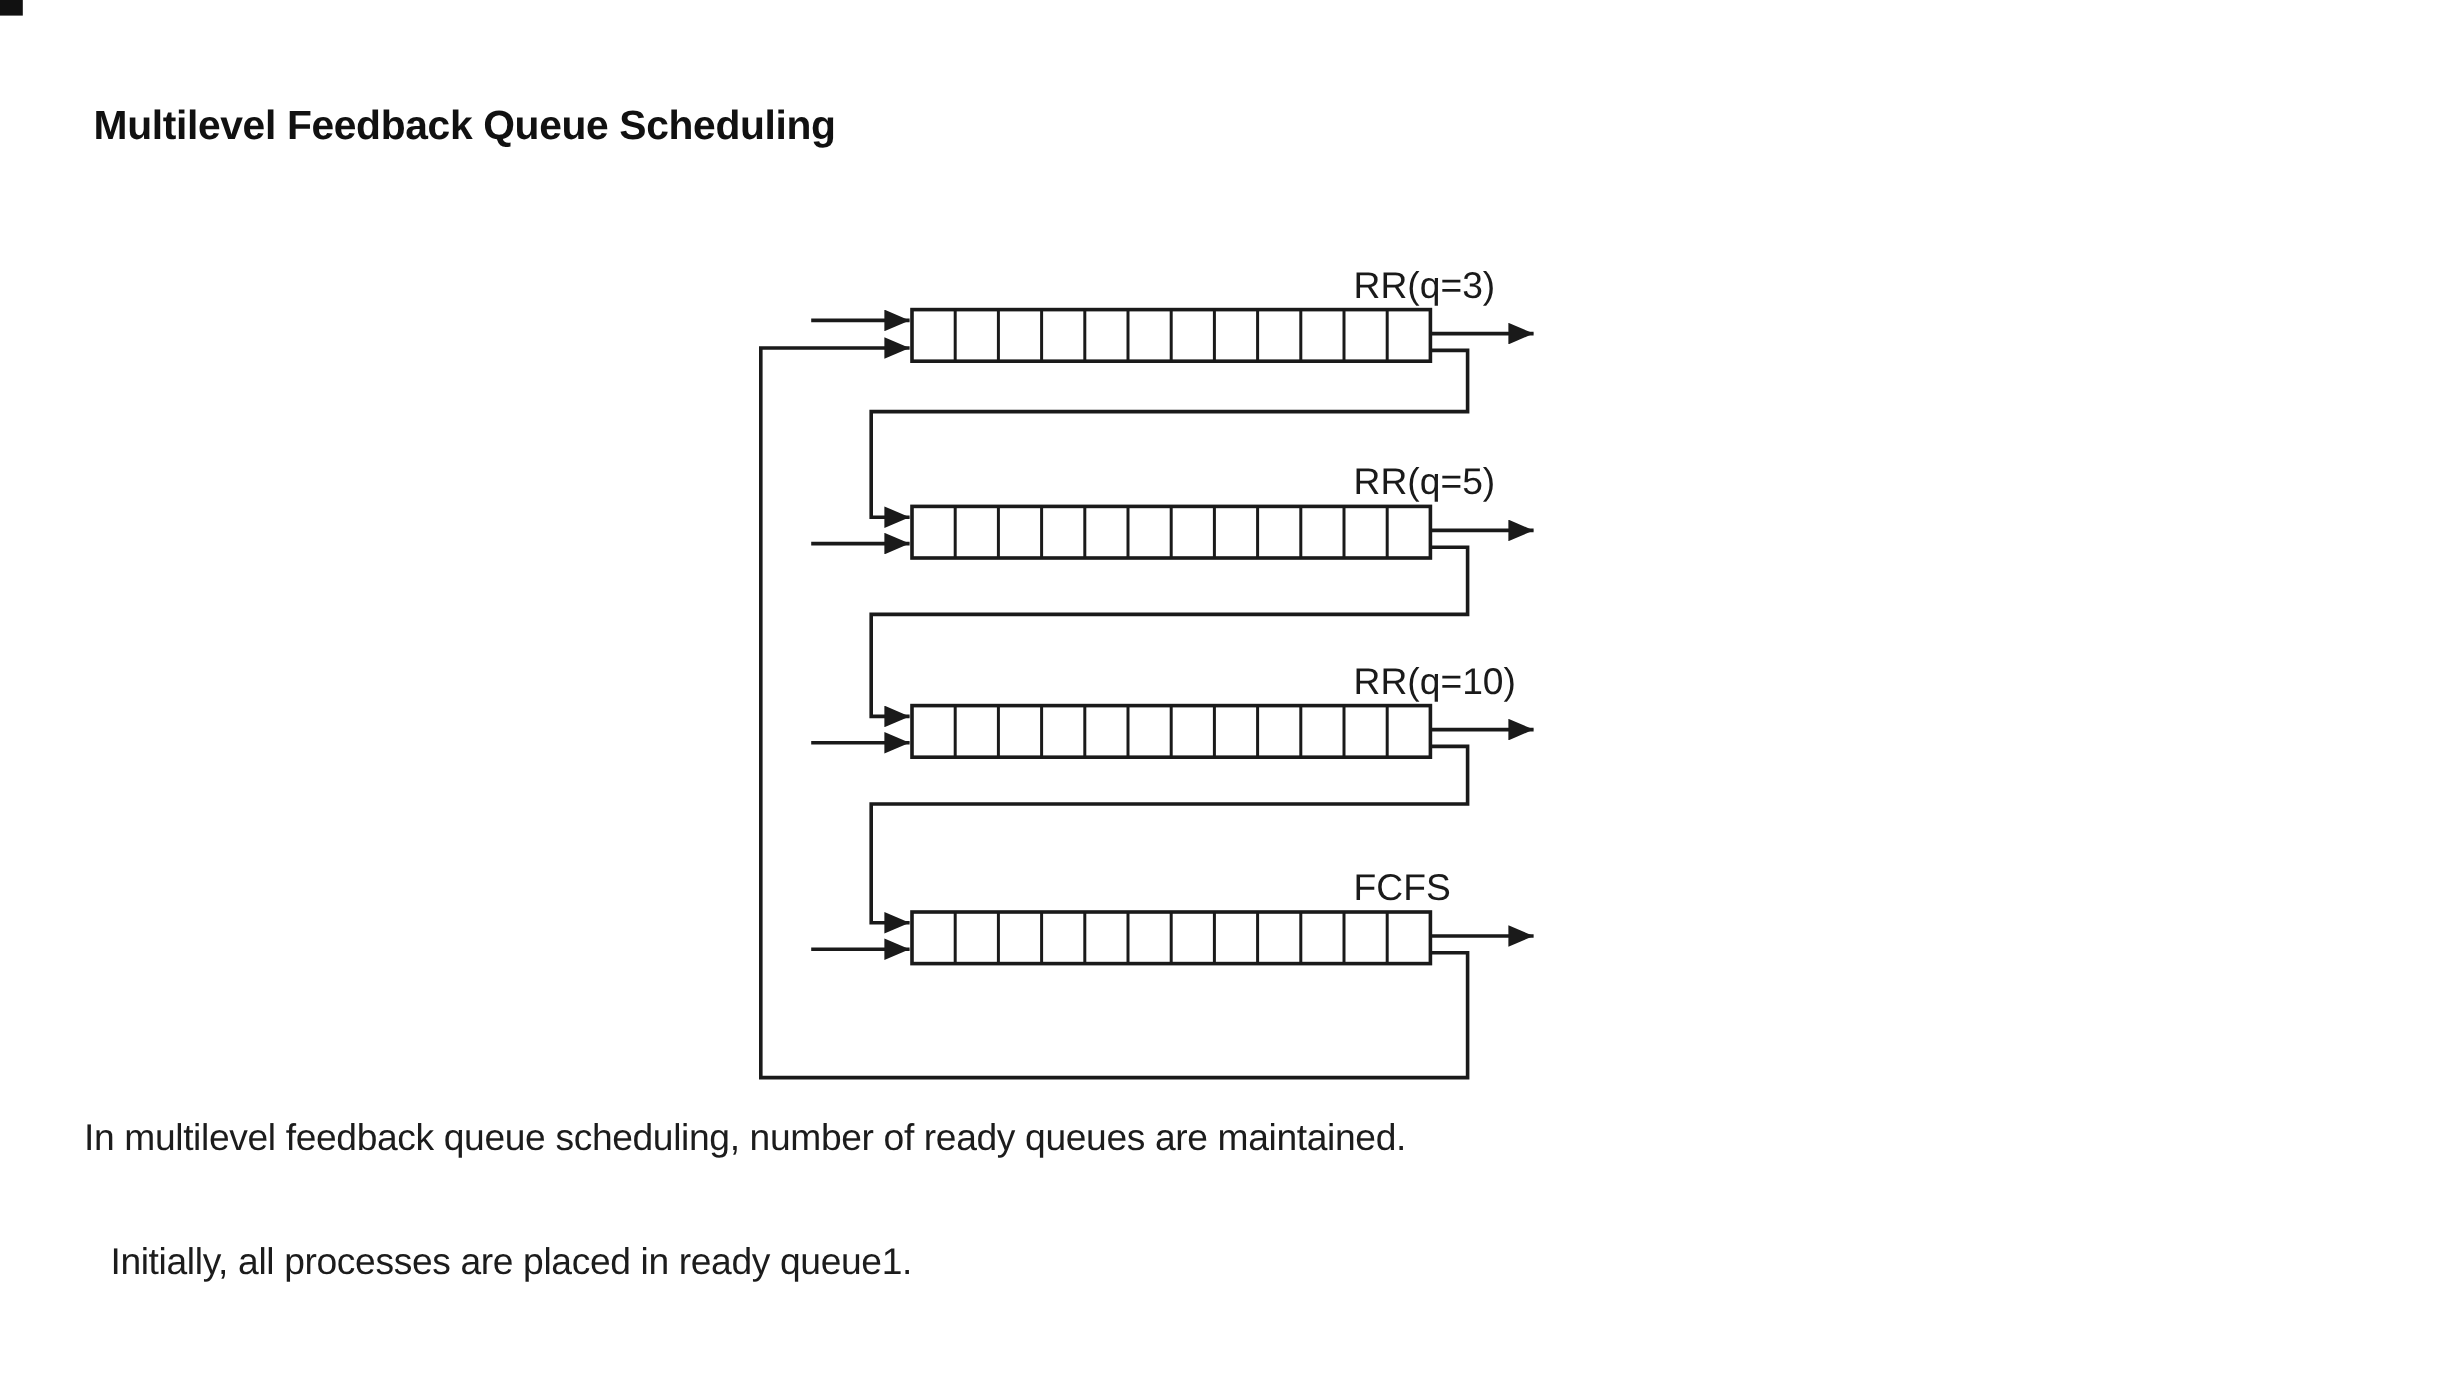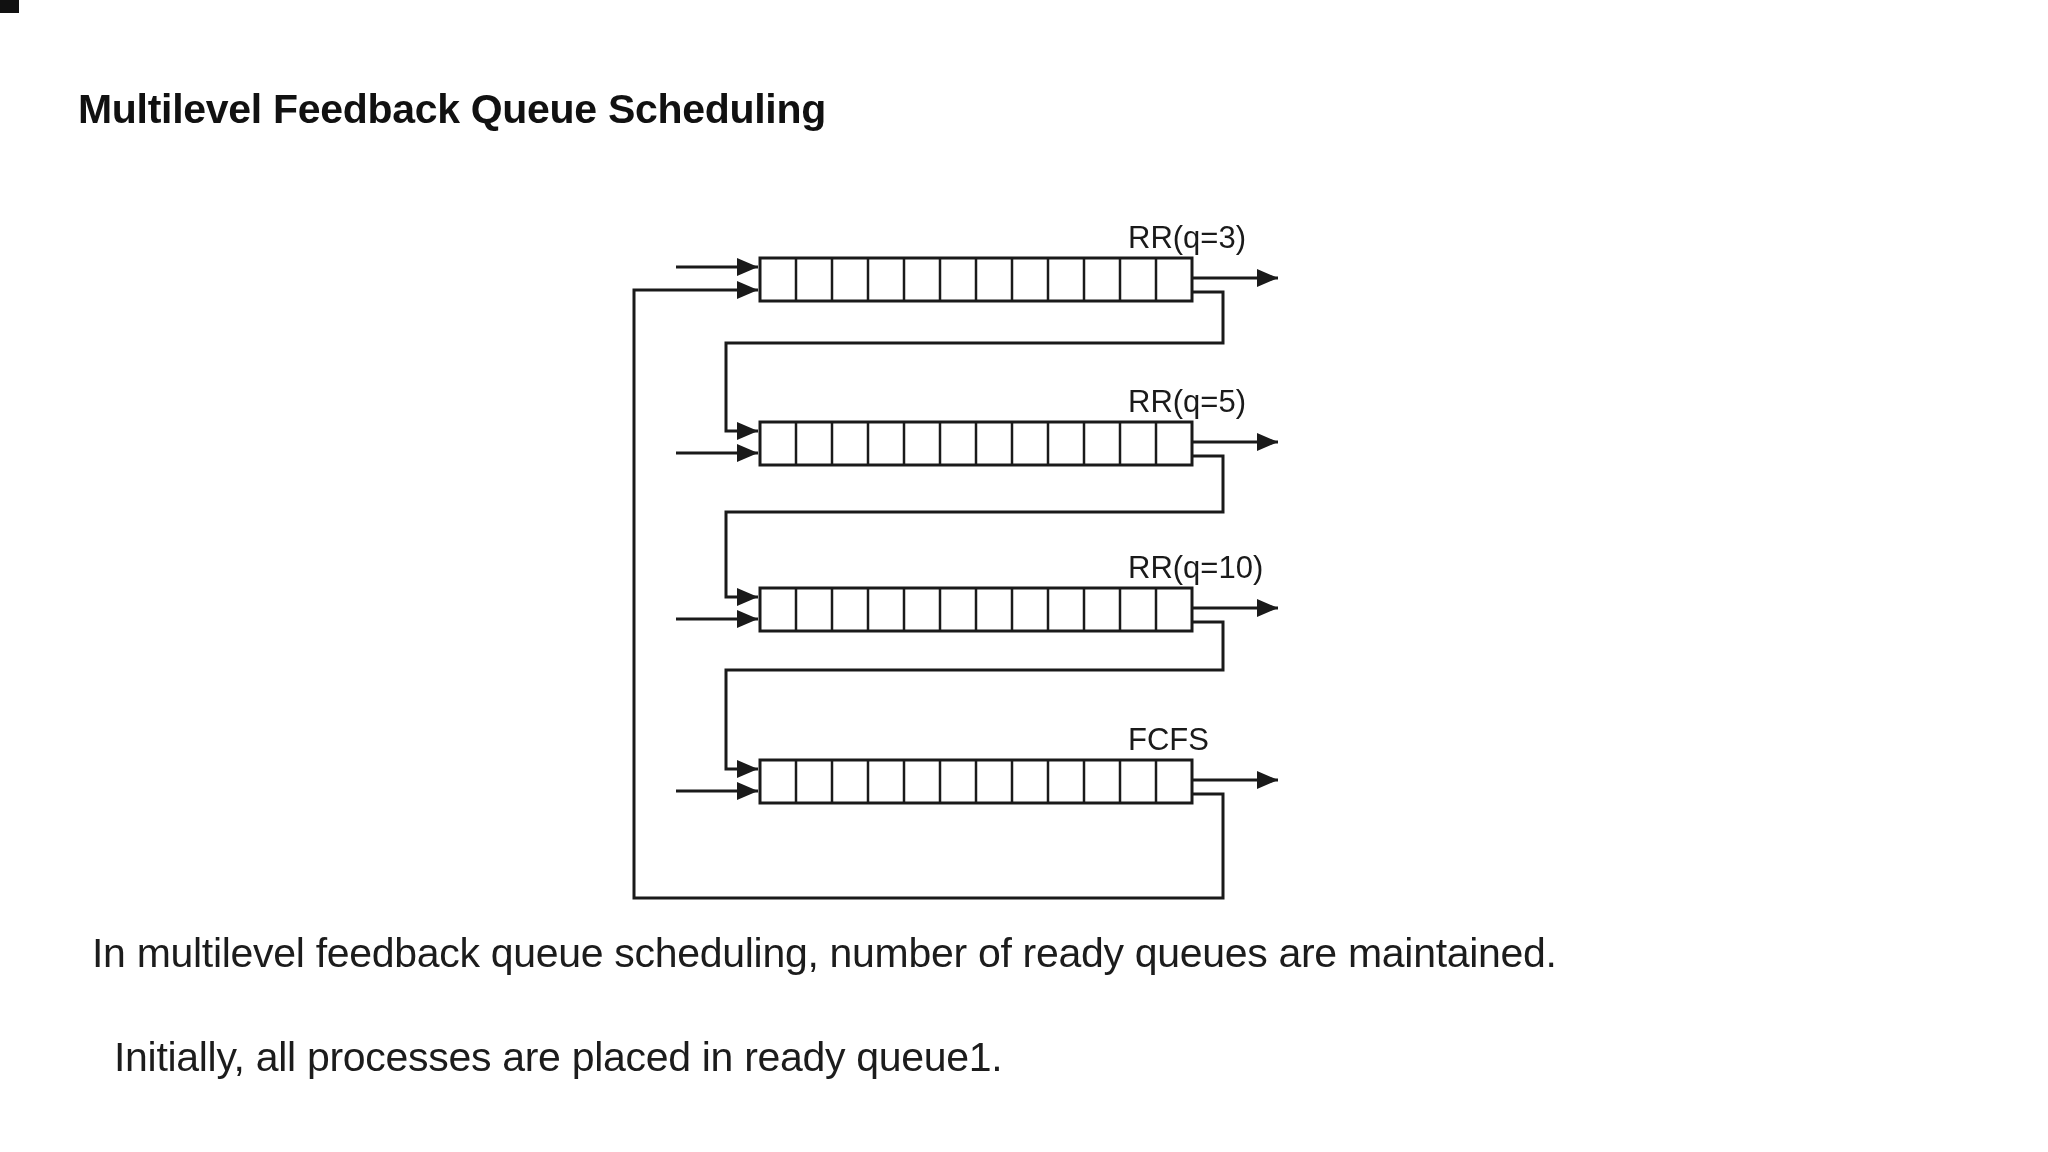--- a/index.html
+++ b/index.html
@@ -12,21 +12,21 @@
     overflow: hidden;
   }
   .corner-mark {
     position: absolute; left: 0; top: 0;
     width: 19px; height: 13px;
     background: #111111;
   }
   .page-title {
     position: absolute; left: 78px; top: 86px;
     margin: 0;
-    font-size: 41px; font-weight: bold;
+    font-size: 34px; font-weight: bold;
     letter-spacing: -0.3px;
     color: #111111;
     white-space: nowrap;
   }
   .diagram-svg {
     position: absolute; left: 0; top: 0;
     width: 2048px; height: 1152px;
   }
   .diagram-svg path, .diagram-svg line {
     stroke: #1a1a1a; stroke-width: 3; fill: none;
@@ -36,23 +36,23 @@
     fill: #ffffff; stroke: #1a1a1a; stroke-width: 3;
   }
   .diagram-svg g[data-cells] line { stroke-width: 2.5; }
   .diagram-svg text {
     font-family: "Liberation Sans", sans-serif;
     font-size: 31px;
     fill: #1a1a1a;
     stroke: none;
   }
   .body-text {
-    position: absolute; left: 92px;
+    position: absolute; left: 70px;
     margin: 0;
-    font-size: 41px;
+    font-size: 31px;
     letter-spacing: -0.3px;
     color: #1c1c1c;
     white-space: nowrap;
   }
   .body-text.line1 { top: 930px; }
   .body-text.line2 { top: 1034px; margin-left: 22px; }
 </style>
 </head>
 <body>
 

